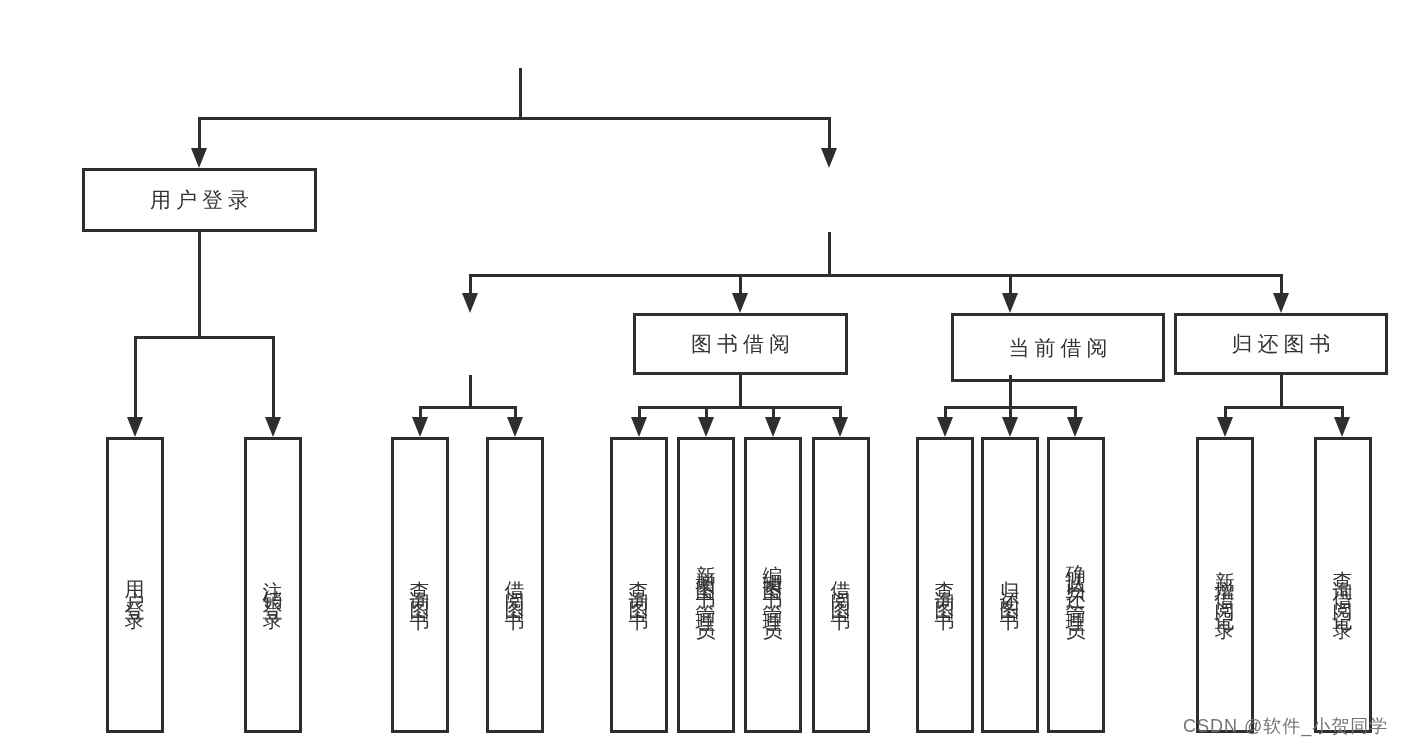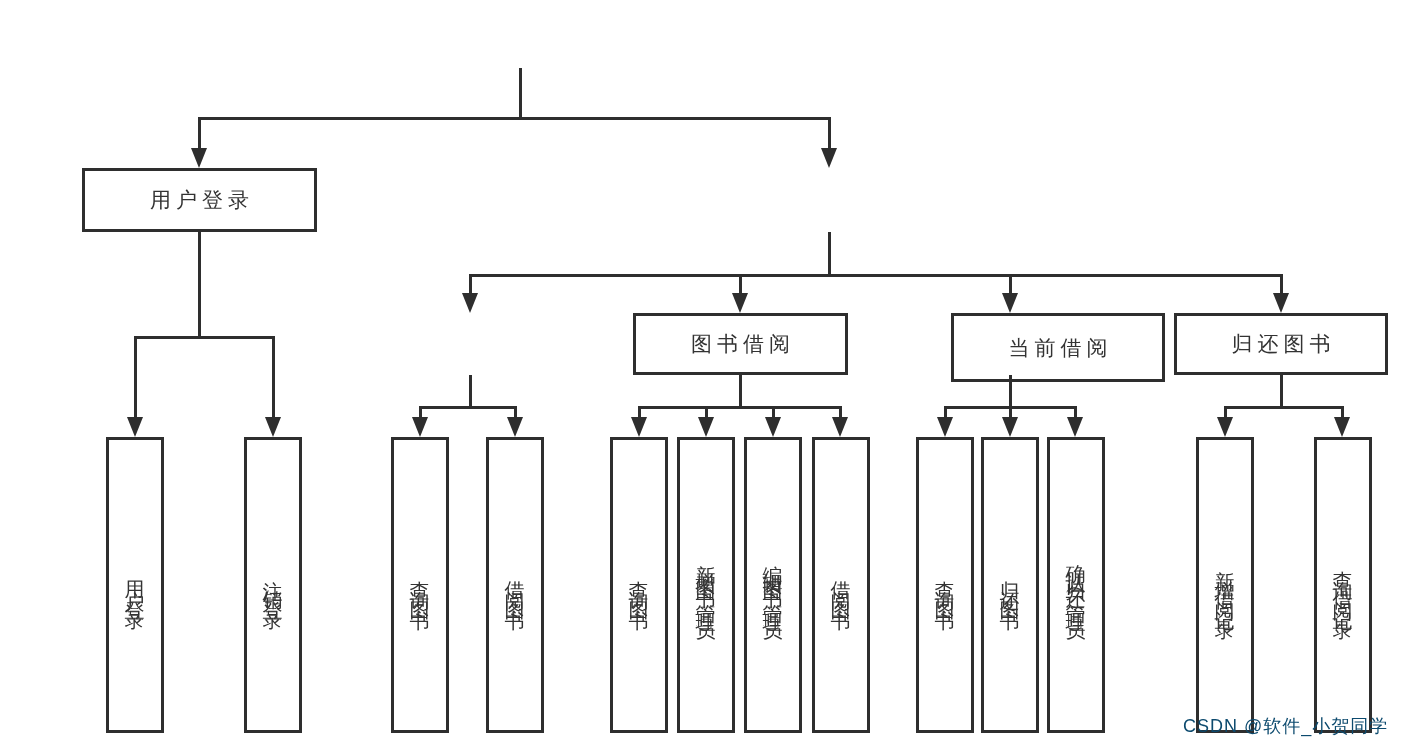--- a/index.html
+++ b/index.html
@@ -42,21 +42,21 @@
     width: 0; height: 0;
     border-left: 8px solid transparent;
     border-right: 8px solid transparent;
     border-top: 20px solid #2e2e2e;
   }
   .watermark {
     position: absolute;
     left: 1183px;
     top: 714px;
     font-size: 18px;
-    color: #0c4a6e;
+    color: #737373;
     letter-spacing: 1px;
     white-space: nowrap;
   }
 </style>
 </head>
 <body>
 
 <div class="canvas">
 
 

